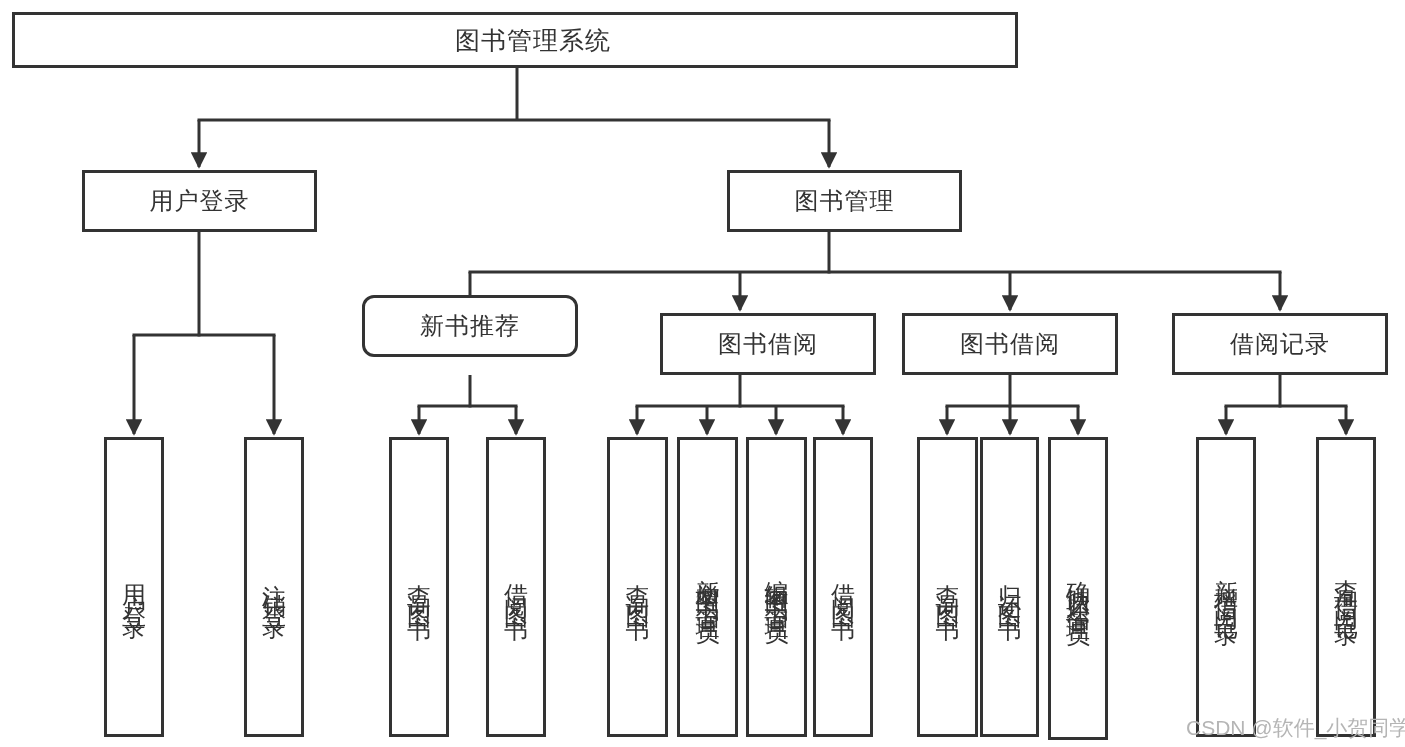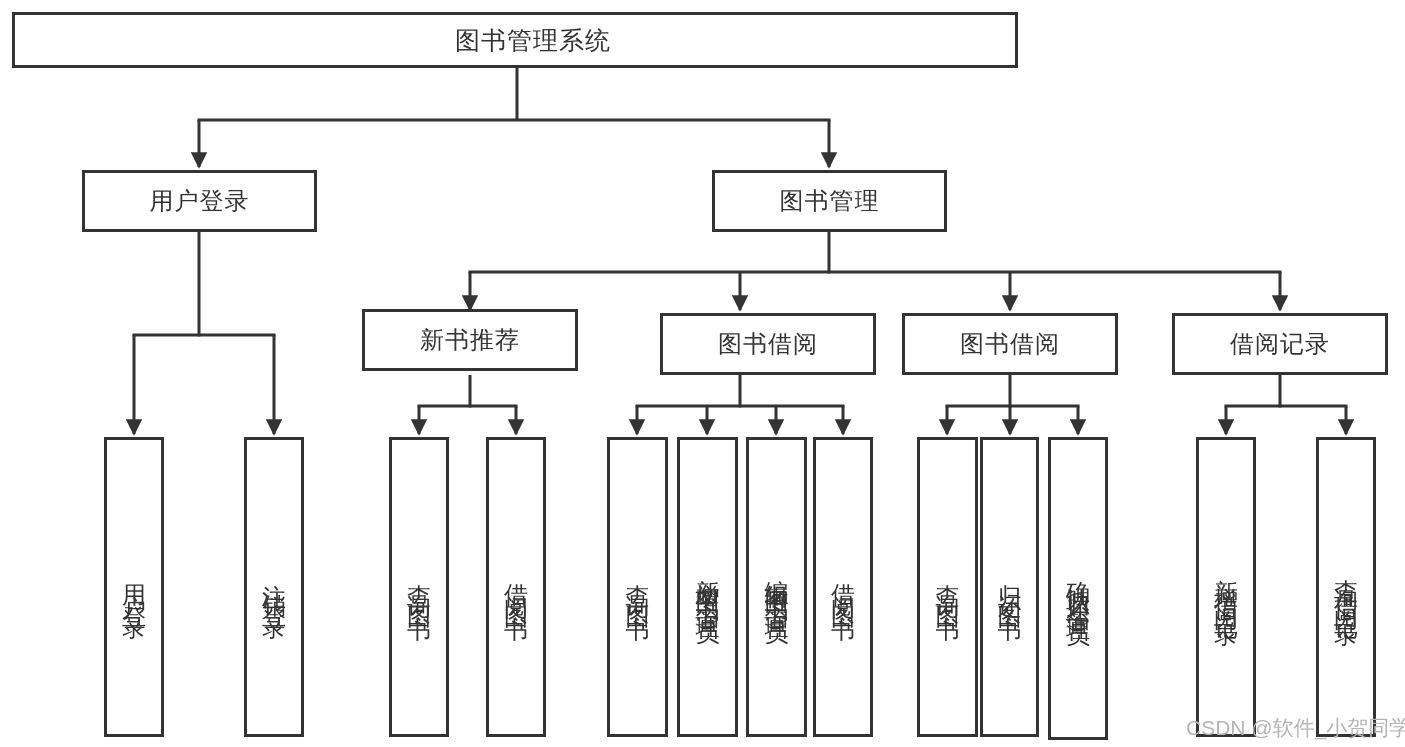--- a/index.html
+++ b/index.html
@@ -118,25 +118,25 @@
     <line x1="1346" y1="406" x2="1346" y2="434" marker-end="url(#arrowhead)"></line>
   </svg>
 
   <div class="box hbox root-box" style="left:12px;top:12px;width:1006px;height:56px;">
     <span class="label">图书管理系统</span>
   </div>
 
   <div class="box hbox" style="left:82px;top:170px;width:235px;height:62px;">
     <span class="label">用户登录</span>
   </div>
-  <div class="box hbox" style="left:712px;top:170px;width:235px;height:62px;">
+  <div class="box hbox" style="left:727px;top:170px;width:235px;height:62px;">
     <span class="label">图书管理</span>
   </div>
 
-  <div class="box hbox" style="left:362px;top:309px;width:216px;height:62px;">
+  <div class="box hbox" style="left:362px;top:295px;width:216px;height:62px;border-radius:12px;">
     <span class="label">新书推荐</span>
   </div>
   <div class="box hbox" style="left:632px;top:313px;width:216px;height:62px;margin-left:28px;">
     <span class="label">图书借阅</span>
   </div>
   <div class="box hbox" style="left:902px;top:313px;width:216px;height:62px;">
     <span class="label">图书借阅</span>
   </div>
   <div class="box hbox" style="left:1172px;top:313px;width:216px;height:62px;">
     <span class="label">借阅记录</span>

